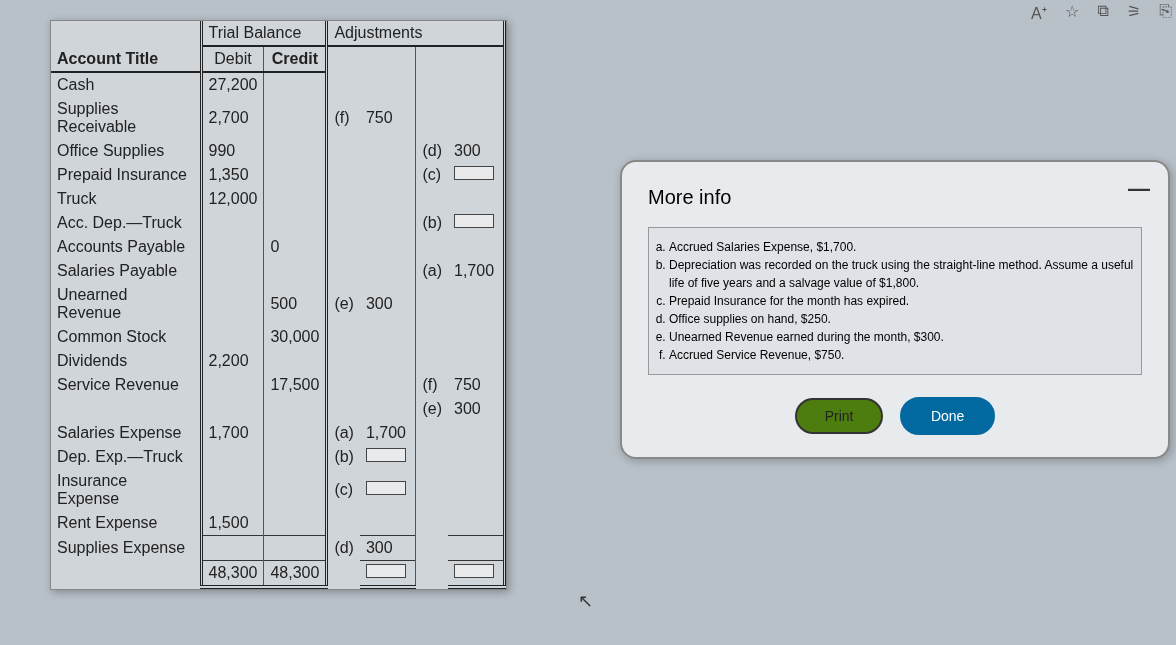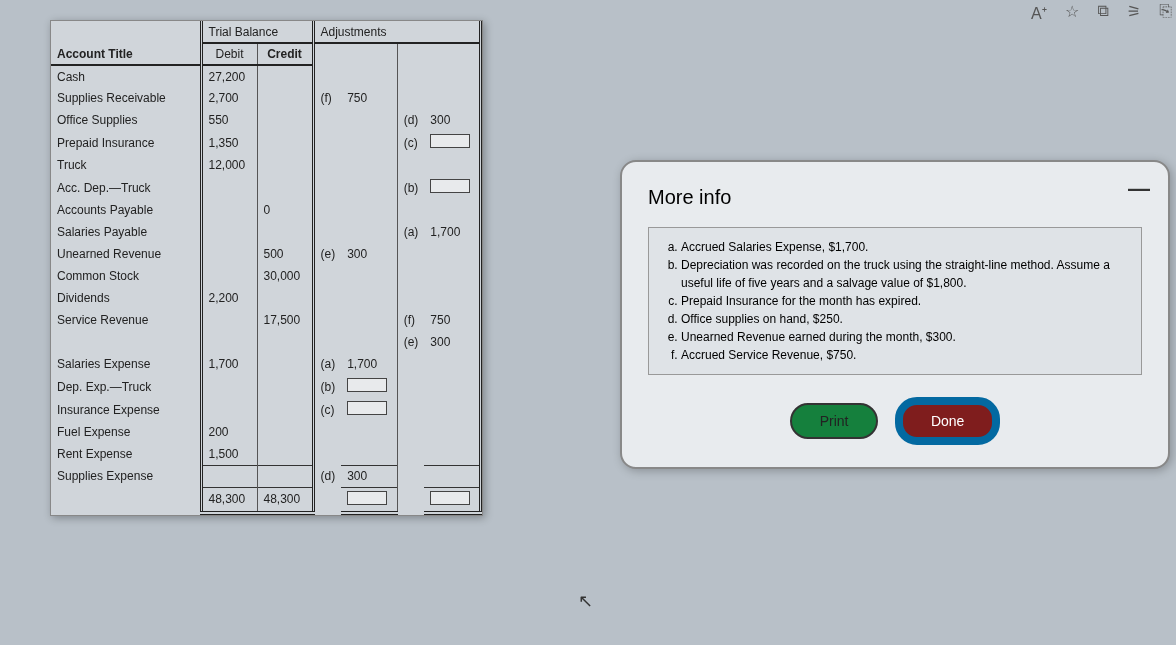--- a/index.html
+++ b/index.html
@@ -22,21 +22,21 @@
     font-size: 16px;
     color: #555;
   }
   .worksheet {
     position: absolute;
     top: 20px;
     left: 50px;
     background: #d0d5da;
     border: 1px solid #888;
     box-shadow: 2px 2px 8px rgba(0,0,0,0.3);
-    font-size: 12px;
+    font-size: 16px;
     color: #222;
   }
   .worksheet table { border-collapse: collapse; }
   .worksheet th, .worksheet td {
     padding: 3px 6px;
     text-align: left;
     height: 22px;
     font-weight: normal;
   }
   .sec-head { text-align: center; font-weight: bold; padding: 4px 0; }
@@ -69,36 +69,36 @@
     position: absolute;
     top: 14px; right: 18px;
     font-size: 22px;
     font-weight: bold;
     color: #333;
   }
   .modal h3 { margin: 6px 0 18px 0; font-size: 20px; font-weight: normal; }
   .info-box {
     border: 1px solid #999;
     background: #dfe3e7;
-    padding: 10px 14px;
+    padding: 10px 2px;
     font-size: 12px;
     line-height: 1.5;
   }
   .info-box ol { margin: 0; padding-left: 18px; list-style-type: lower-alpha; }
   .modal-btns { text-align: center; margin-top: 22px; }
   .btn {
     display: inline-block;
     border-radius: 22px;
     padding: 8px 28px;
     font-size: 14px;
     margin: 0 6px;
     cursor: pointer;
   }
-  .btn-print { background: #15803d; border: 2px solid #333; color: #222; }
-  .btn-done { background: #7f1d1d; border: 8px solid #0369a1; color: #fff; }
+  .btn-print { background: #4d7c0f; border: 2px solid #333; color: #222; }
+  .btn-done { background: #0369a1; border: 3px solid #0369a1; color: #fff; }
   .cursor {
     position: absolute;
     top: 590px; left: 578px;
     font-size: 18px;
     color: #333;
   }
 </style>
 </head>
 <body>
 
@@ -142,21 +142,21 @@
           <td class="col-title vt">Supplies Receivable</td>
           <td class="col-amt vs">2,700</td>
           <td class="col-amt vt"></td>
           <td class="col-ref">(f)</td>
           <td class="col-amt vs">750</td>
           <td class="col-ref"></td>
           <td class="col-amt vt"></td>
         </tr>
         <tr>
           <td class="col-title vt">Office Supplies</td>
-          <td class="col-amt vs">550</td>
+          <td class="col-amt vs">990</td>
           <td class="col-amt vt"></td>
           <td class="col-ref"></td>
           <td class="col-amt vs"></td>
           <td class="col-ref">(d)</td>
           <td class="col-amt vt">300</td>
         </tr>
         <tr>
           <td class="col-title vt">Prepaid Insurance</td>
           <td class="col-amt vs">1,350</td>
           <td class="col-amt vt"></td>
@@ -263,29 +263,20 @@
           <td class="col-amt vs"><span class="input-box"></span></td>
           <td class="col-ref"></td>
           <td class="col-amt vt"></td>
         </tr>
         <tr>
           <td class="col-title vt">Insurance Expense</td>
           <td class="col-amt vs"></td>
           <td class="col-amt vt"></td>
           <td class="col-ref">(c)</td>
           <td class="col-amt vs"><span class="input-box"></span></td>
-          <td class="col-ref"></td>
-          <td class="col-amt vt"></td>
-        </tr>
-        <tr>
-          <td class="col-title vt">Fuel Expense</td>
-          <td class="col-amt vs">200</td>
-          <td class="col-amt vt"></td>
-          <td class="col-ref"></td>
-          <td class="col-amt vs"></td>
           <td class="col-ref"></td>
           <td class="col-amt vt"></td>
         </tr>
         <tr>
           <td class="col-title vt">Rent Expense</td>
           <td class="col-amt vs">1,500</td>
           <td class="col-amt vt"></td>
           <td class="col-ref"></td>
           <td class="col-amt vs"></td>
           <td class="col-ref"></td>

